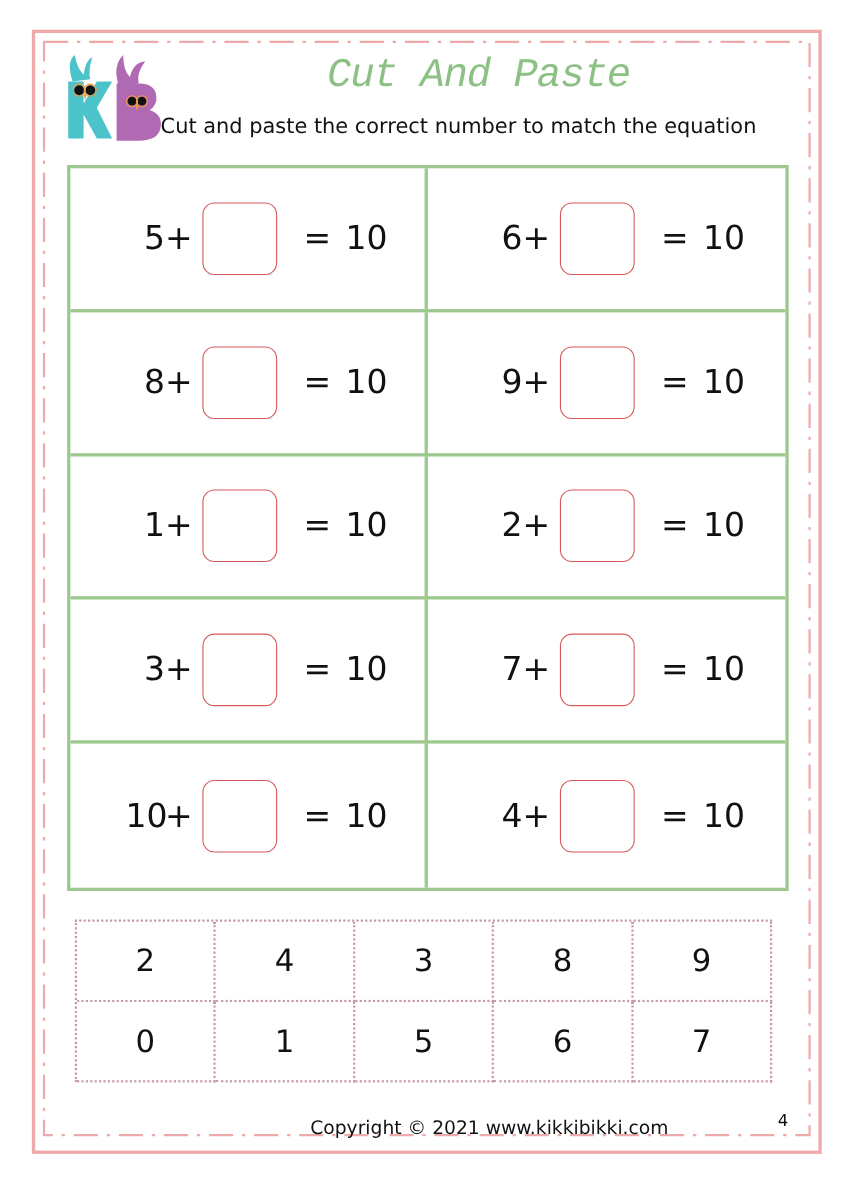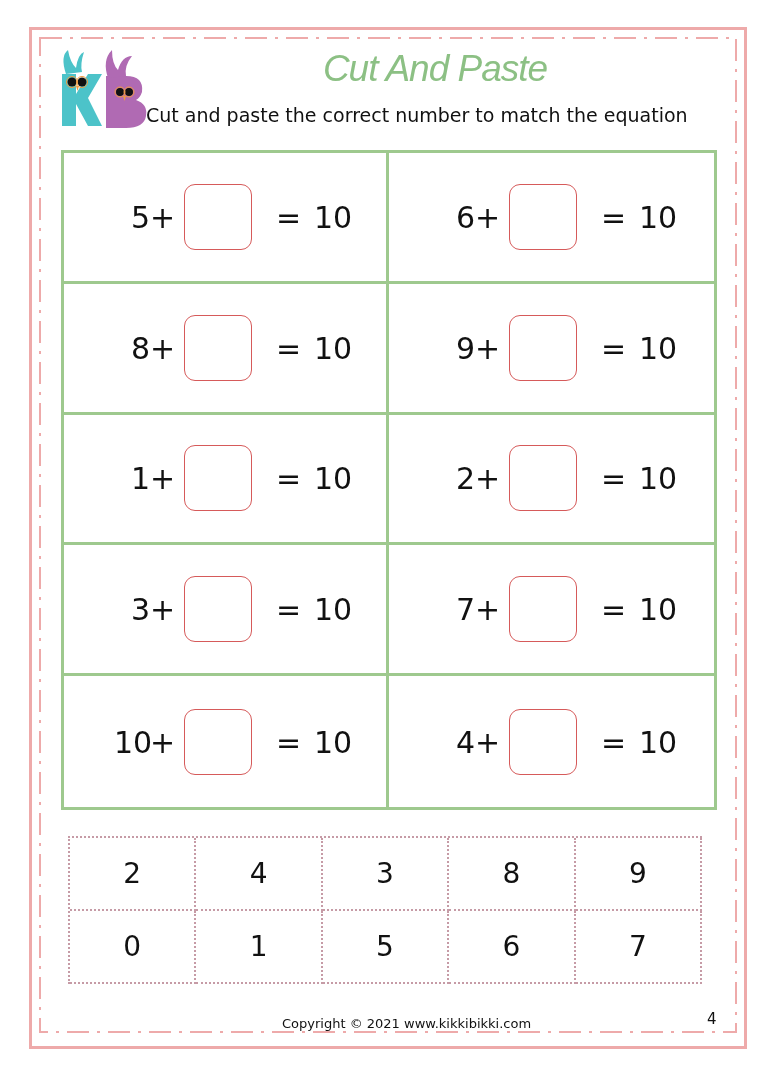--- a/index.html
+++ b/index.html
@@ -1,36 +1,36 @@
 <!DOCTYPE html>
 <html><head>
 <meta charset="utf-8">
 <style>
   html, body { margin: 0; padding: 0; background: #ffffff; }
   body { width: 768px; height: 1083px; position: relative; overflow: hidden; font-family: "DejaVu Sans", sans-serif; }
   .outer-border { position: absolute; left: 29px; top: 27px; width: 712px; height: 1016px; border: 3px solid #eeaaaa; }
   .inner-border { position: absolute; left: 38px; top: 36px; width: 700px; height: 998px; }
   .inner-border svg { position: absolute; left: 0; top: 0; }
   .logo { position: absolute; left: 52px; top: 46px; width: 100px; height: 84px; }
-  .title { position: absolute; left: 290px; top: 48px; width: 290px; text-align: center; color: #8cc084; font-family: Liberation Sans, sans-serif; font-style: italic; font-size: 37px; letter-spacing: -1px; }
+  .title { position: absolute; left: 290px; top: 48px; width: 290px; text-align: center; color: #8cc084; font-family: Liberation Mono, monospace; font-style: italic; font-size: 37px; letter-spacing: -1px; }
   .subtitle { position: absolute; left: 146px; top: 104px; font-size: 19px; color: #111; }
   .grid { position: absolute; left: 61px; top: 150px; width: 656px; height: 660px; border: 3px solid #9ec98e; box-sizing: border-box; display: grid; grid-template-columns: 1fr 1fr; grid-template-rows: repeat(5, 1fr); }
   .cell { border-right: 3px solid #9ec98e; border-bottom: 3px solid #9ec98e; position: relative; }
   .cell:nth-child(2n) { border-right: none; }
   .cell:nth-last-child(-n+2) { border-bottom: none; }
   .eq { position: absolute; top: 0; bottom: 0; left: 0; right: 0; }
   .num { position: absolute; top: 50%; transform: translateY(-50%); font-size: 30px; color: #111; }
   .a { left: 50px; width: 36px; text-align: right; }
   .plus { left: 86px; width: 24px; text-align: center; }
   .box { position: absolute; left: 120px; top: 50%; transform: translateY(-50%); width: 66px; height: 64px; border: 1.5px solid #d65a5a; border-radius: 11px; }
   .eqs { left: 212px; width: 24px; text-align: center; }
   .res { left: 250px; }
   .cut-grid { position: absolute; left: 68px; top: 836px; width: 632px; height: 146px; display: grid; grid-template-columns: repeat(5, 1fr); grid-template-rows: 1fr 1fr; border-top: 2px dotted #c69ba6; border-left: 2px dotted #c69ba6; }
   .cut { border-right: 2px dotted #c69ba6; border-bottom: 2px dotted #c69ba6; display: flex; align-items: center; justify-content: center; font-size: 28px; color: #111; }
-  .copyright { position: absolute; left: 282px; top: 1016px; font-size: 13px; color: #111; }
+  .copyright { position: absolute; left: 282px; top: 1016px; font-size: 17px; color: #111; }
   .page-num { position: absolute; left: 707px; top: 1010px; font-size: 15px; color: #111; }
 </style>
 </head>
 <body>
 
 <div class="outer-border"></div>
 <div class="inner-border">
   <svg width="700" height="998">
     <rect x="2" y="2" width="696" height="994" fill="none" stroke="#eeaaaa" stroke-width="2" stroke-dasharray="22,8,3,8"></rect>
   </svg>

